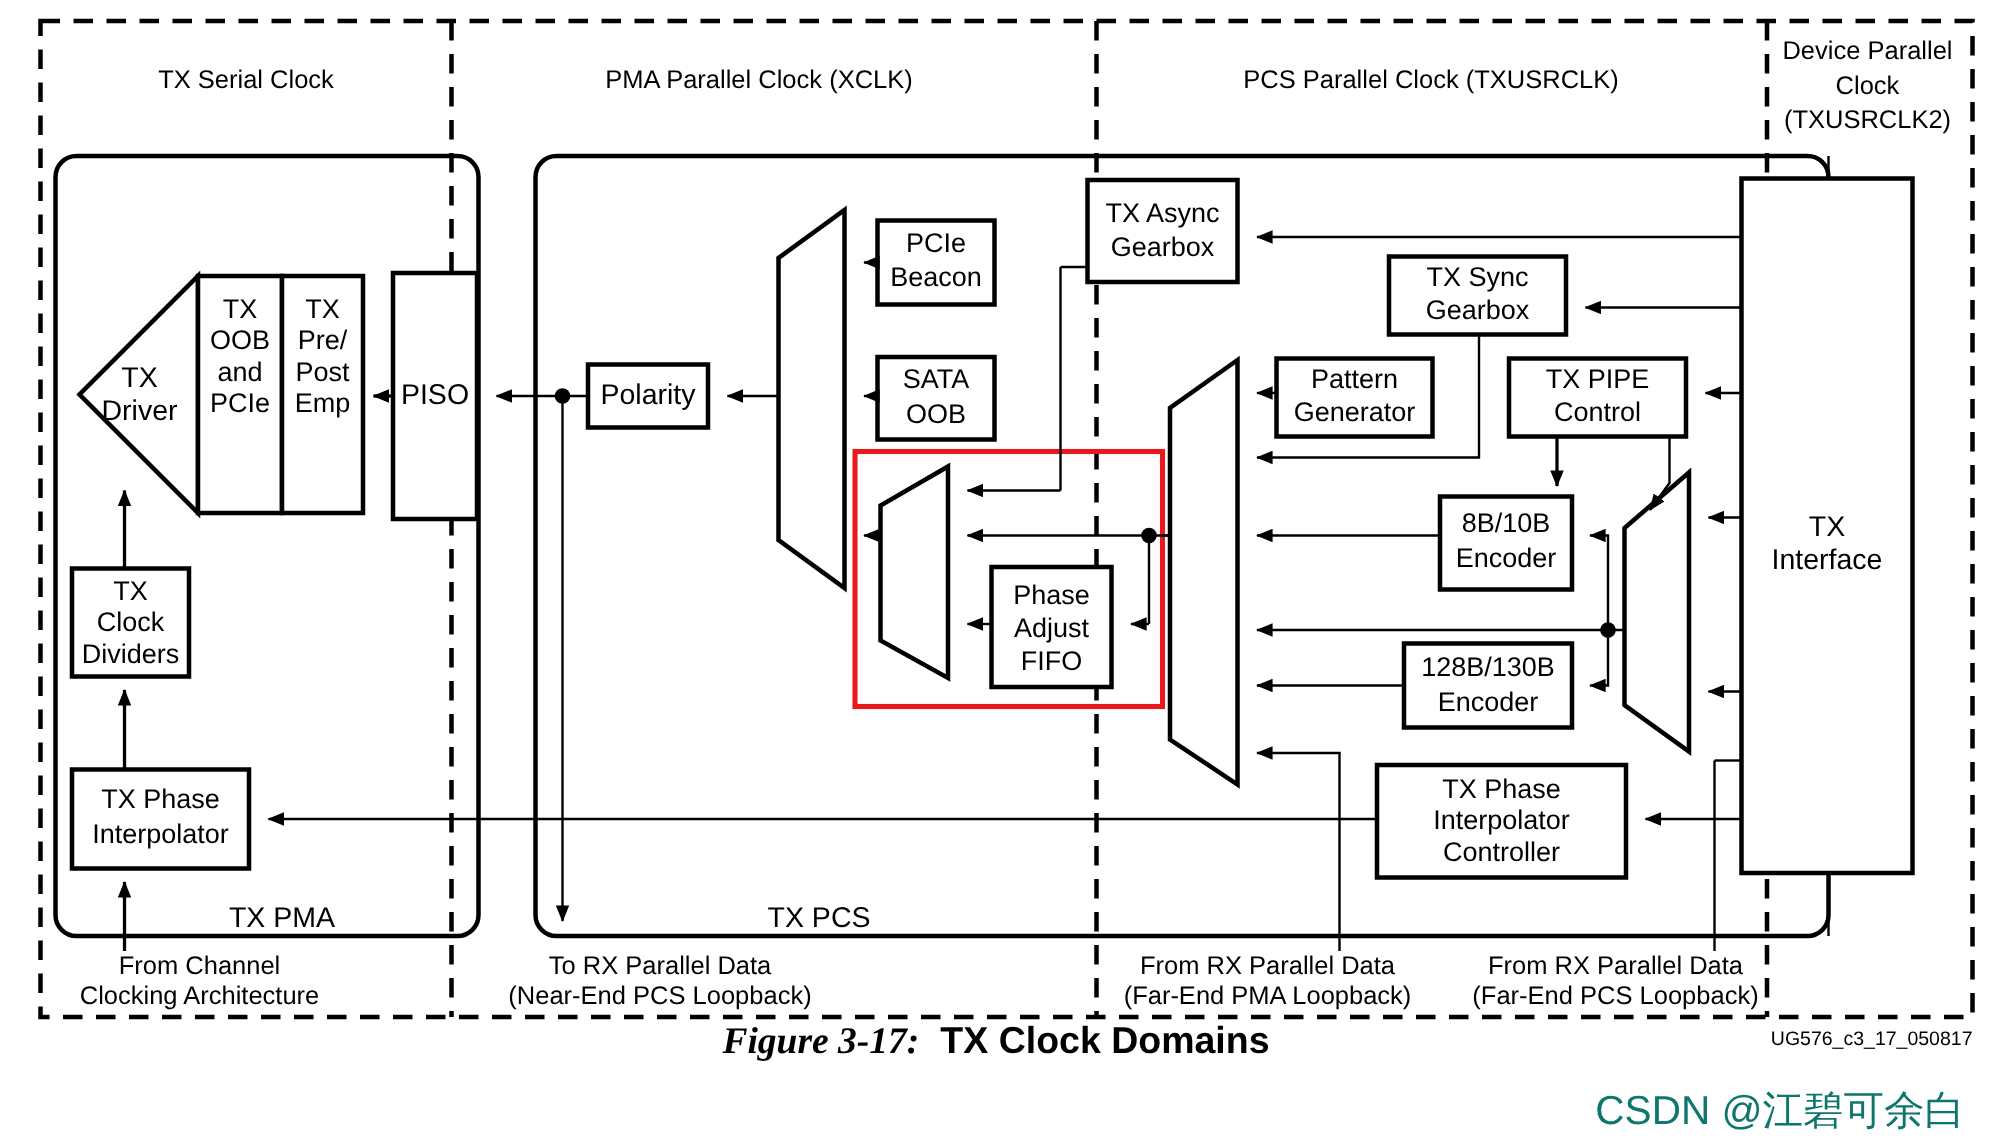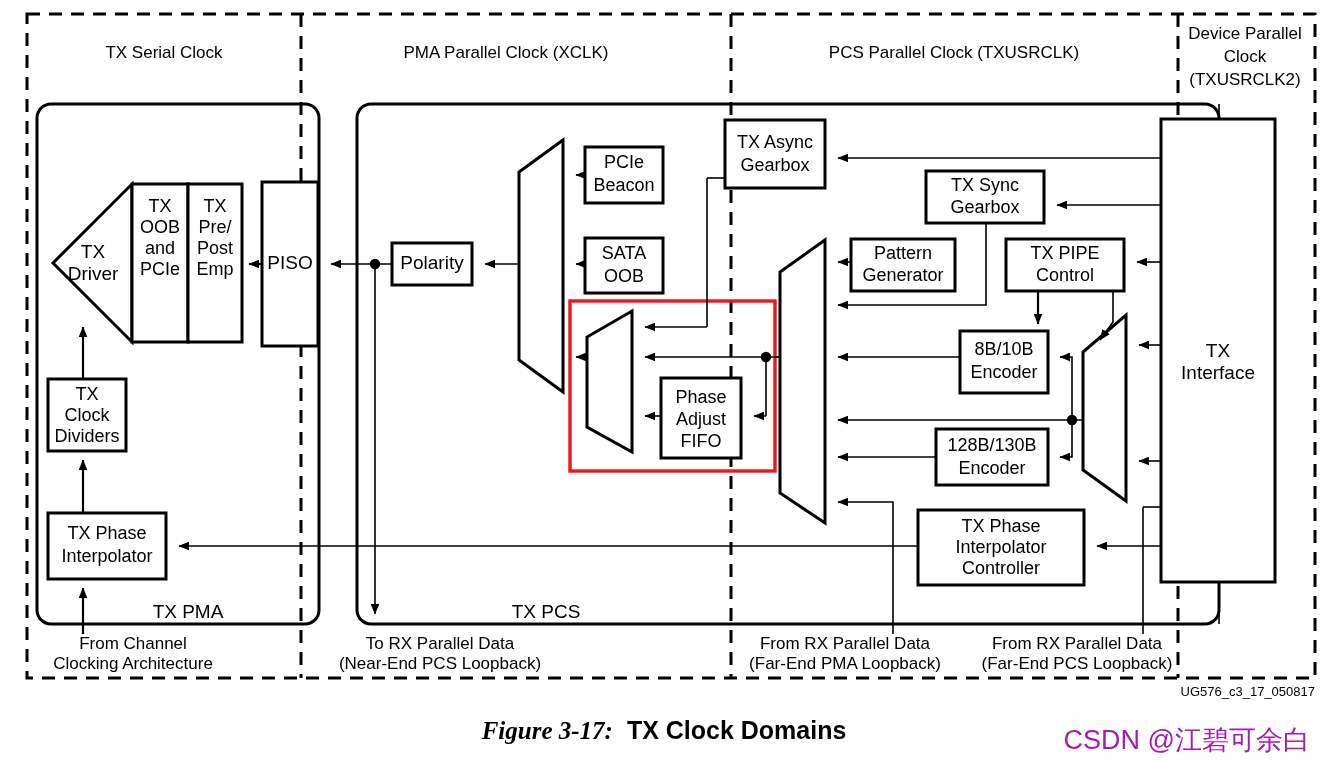--- a/index.html
+++ b/index.html
@@ -14,24 +14,24 @@
   .round{fill:none;stroke:#000;stroke-width:3;}
   .redbox{fill:none;stroke:#e8181c;stroke-width:3.4;}
   .dot{fill:#000;}
   text{font-family:"Liberation Sans",sans-serif;fill:#000;}
   .t-blk{font-size:19px;text-anchor:middle;dominant-baseline:middle;}
   .t-blk-sm{font-size:18px;text-anchor:middle;dominant-baseline:middle;}
   .t-hdr{font-size:17px;text-anchor:middle;dominant-baseline:middle;}
   .t-zone{font-size:19px;text-anchor:middle;dominant-baseline:middle;}
   .t-foot{font-size:17px;text-anchor:middle;dominant-baseline:middle;}
   .t-code{font-size:13px;text-anchor:end;dominant-baseline:middle;}
-  .cap{position:absolute;left:0;top:716px;width:1328px;text-align:center;}
+  .cap{position:absolute;left:0;top:680px;width:1328px;text-align:center;}
   .cap .num{font-style:italic;font-weight:bold;font-size:25px;font-family:"Liberation Serif",serif;}
   .cap .ttl{font-weight:bold;font-size:25px;margin-left:14px;}
-  .wm{position:absolute;right:18px;top:722px;font-size:27px;color:#a21caf;font-family:"Liberation Sans",sans-serif;white-space:nowrap;}
+  .wm{position:absolute;right:18px;top:722px;font-size:27px;color:#0f766e;font-family:"Liberation Sans",sans-serif;white-space:nowrap;}
 </style>
 </head>
 <body>
 
 <div id="root">
 
 <svg id="diagram" viewBox="0 0 1328 760">
   <defs>
     <marker id="ar" markerWidth="11" markerHeight="9" refX="10.4" refY="4.5" orient="auto" markerUnits="userSpaceOnUse">
       <path d="M0,0 L11,4.5 L0,9 z" fill="#000"></path>

